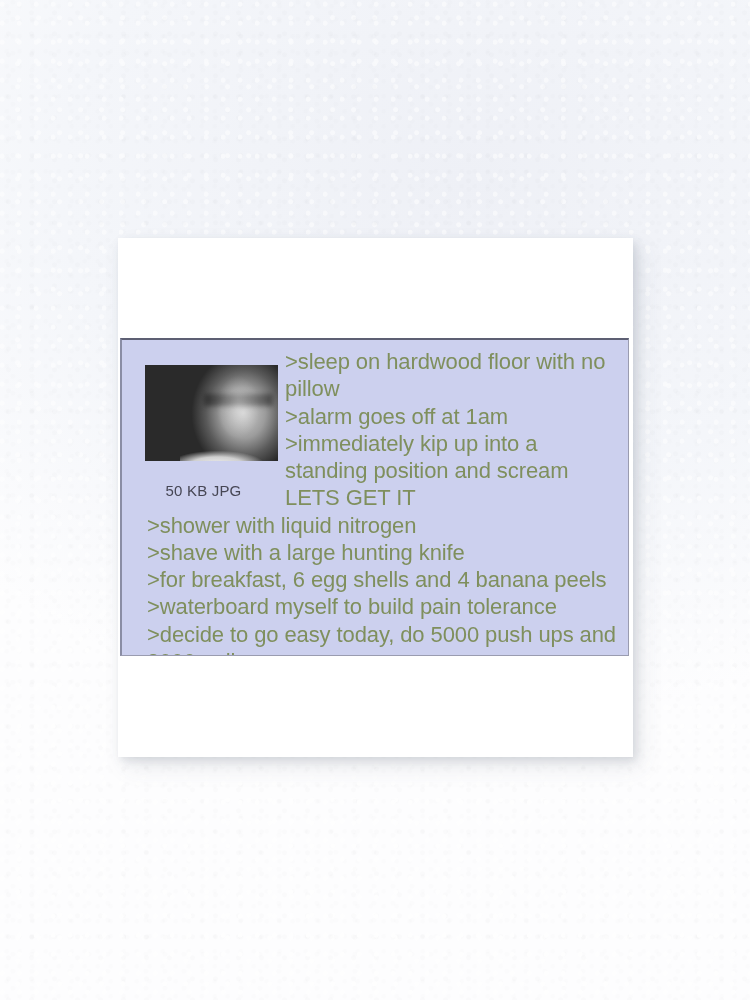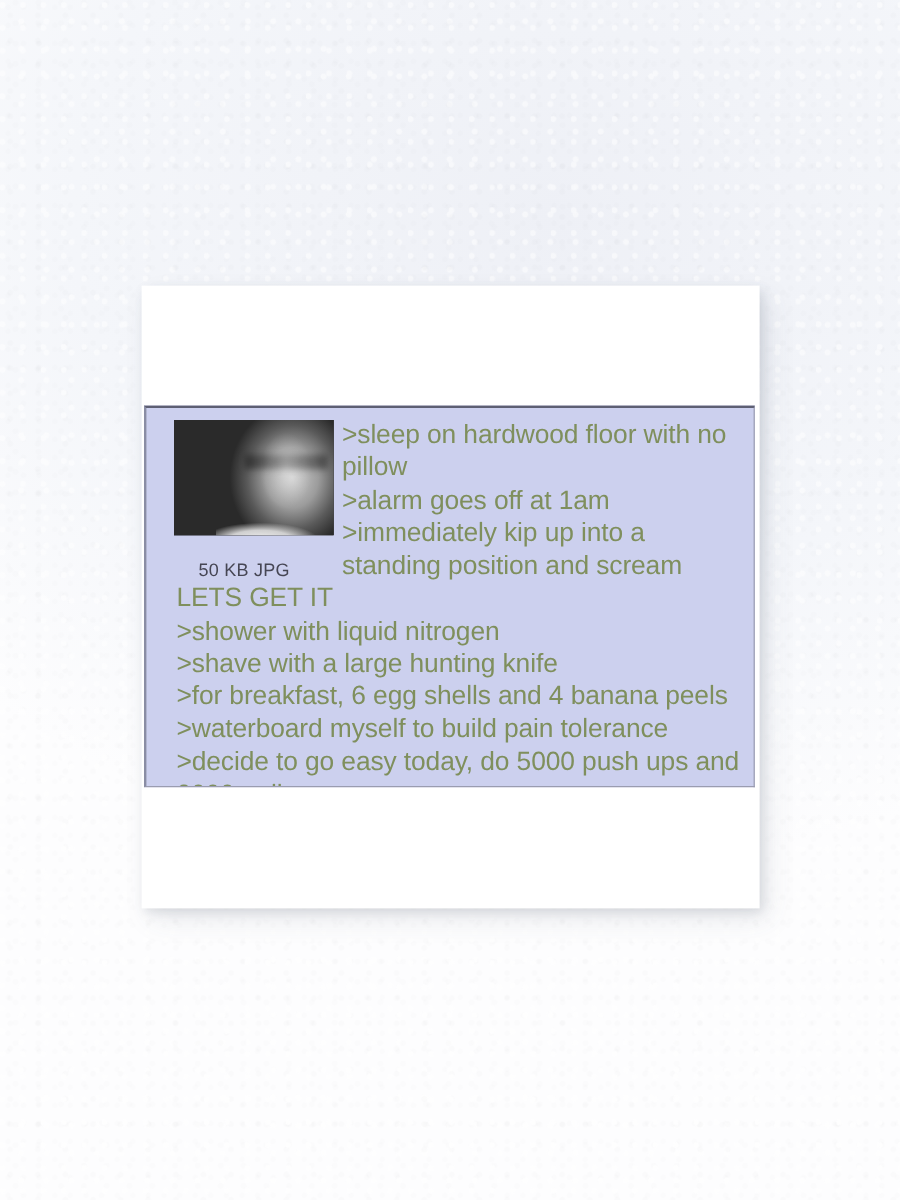--- a/index.html
+++ b/index.html
@@ -67,21 +67,21 @@
     border-right: 1px solid #9a9cb0;
     border-bottom: 1px solid #9a9cb0;
     box-sizing: border-box;
     overflow: hidden;
   }
 
   
   #thumb-block {
     float: left;
     width: 163px;
-    padding-top: 10px;
+    padding-top: 25px;
   }
 
   #thumbnail {
     width: 133px;
     height: 96px;
     margin: 0 0 0 23px;
     display: block;
     border: 0;
     position: relative;
     overflow: hidden;

